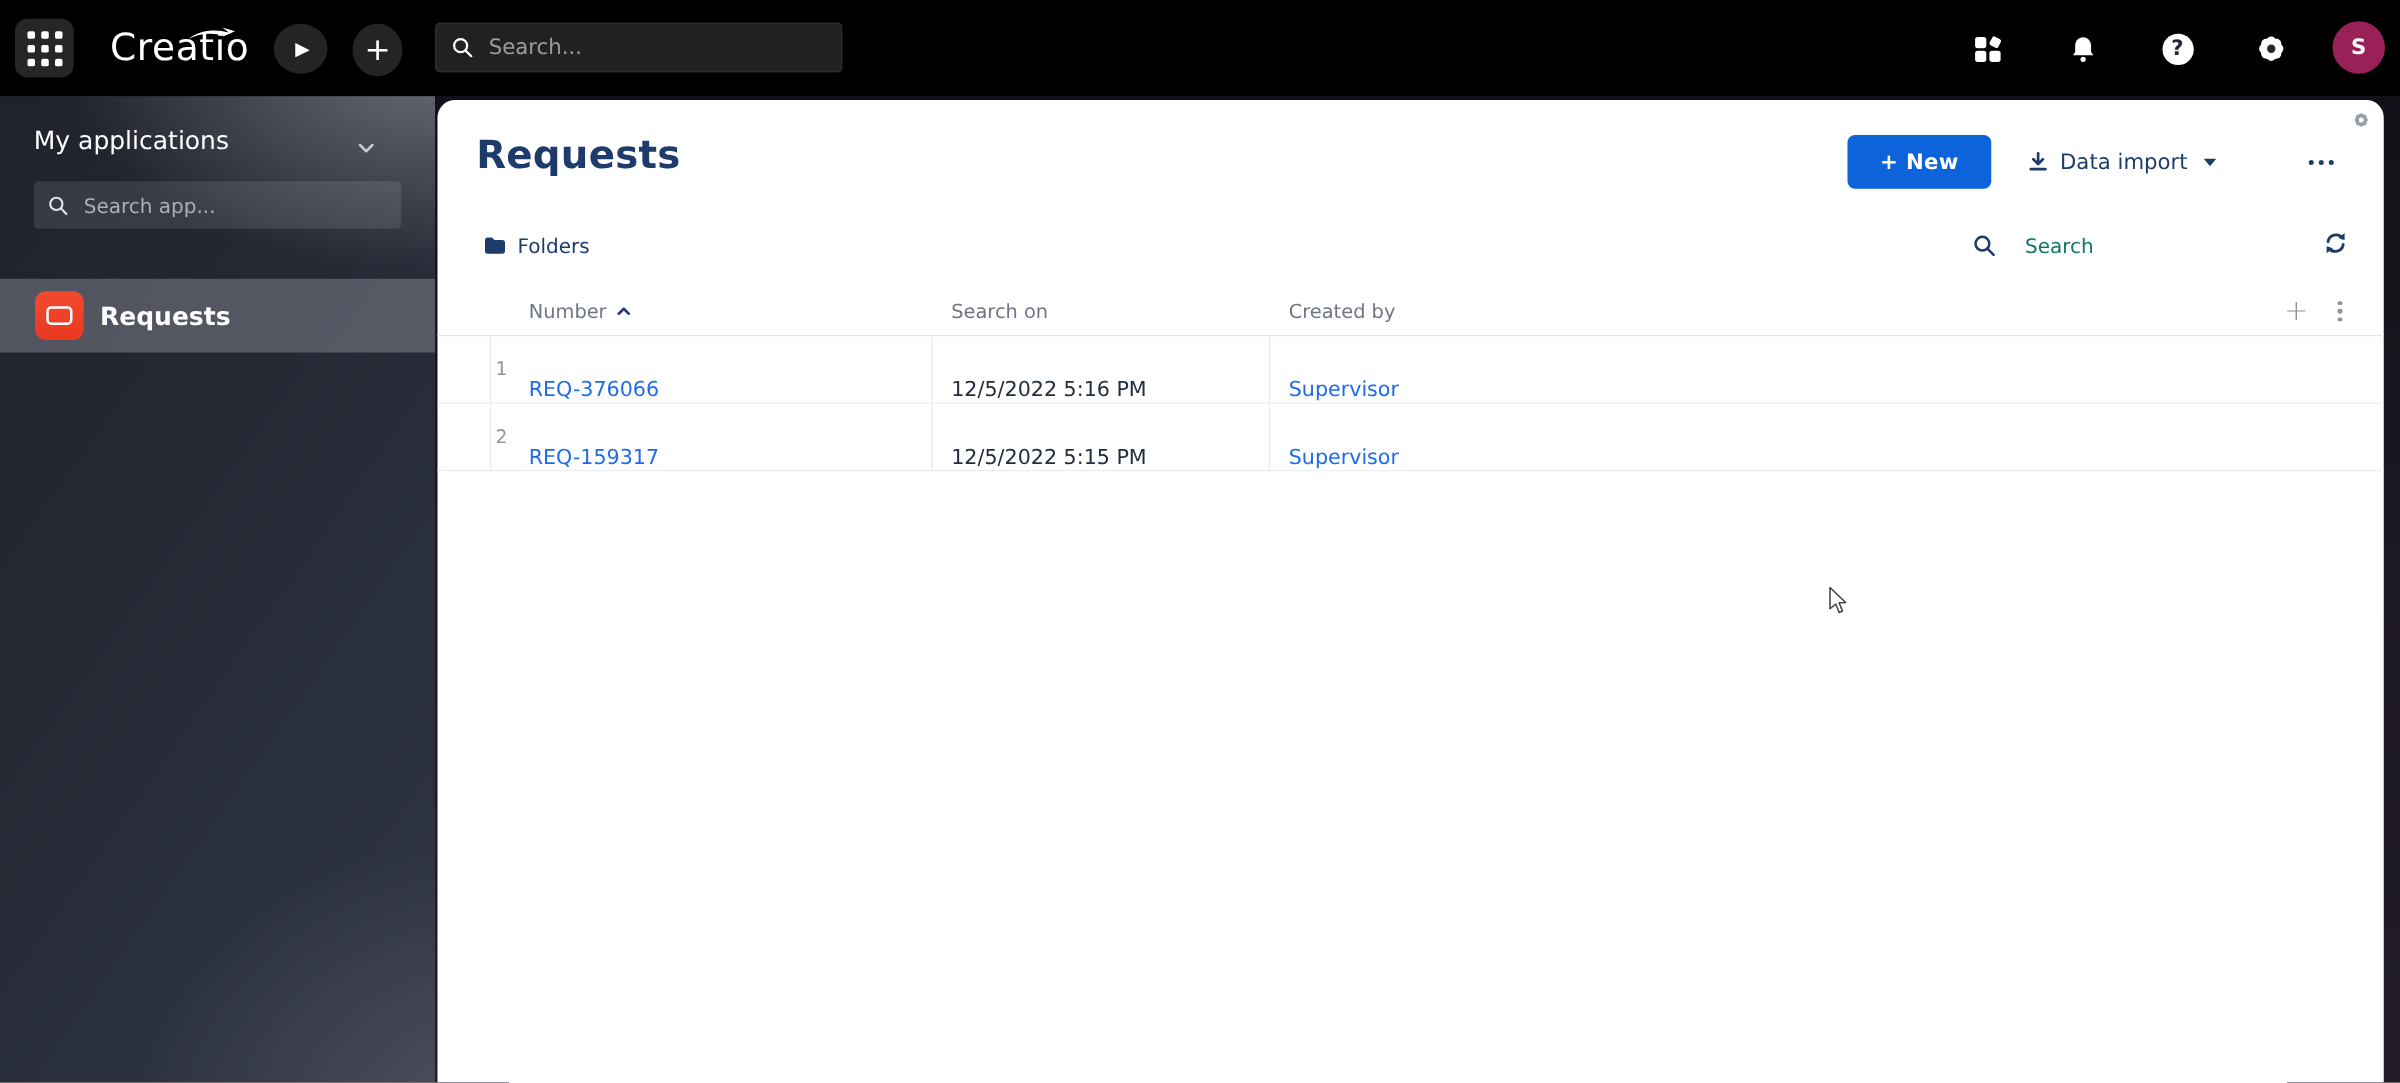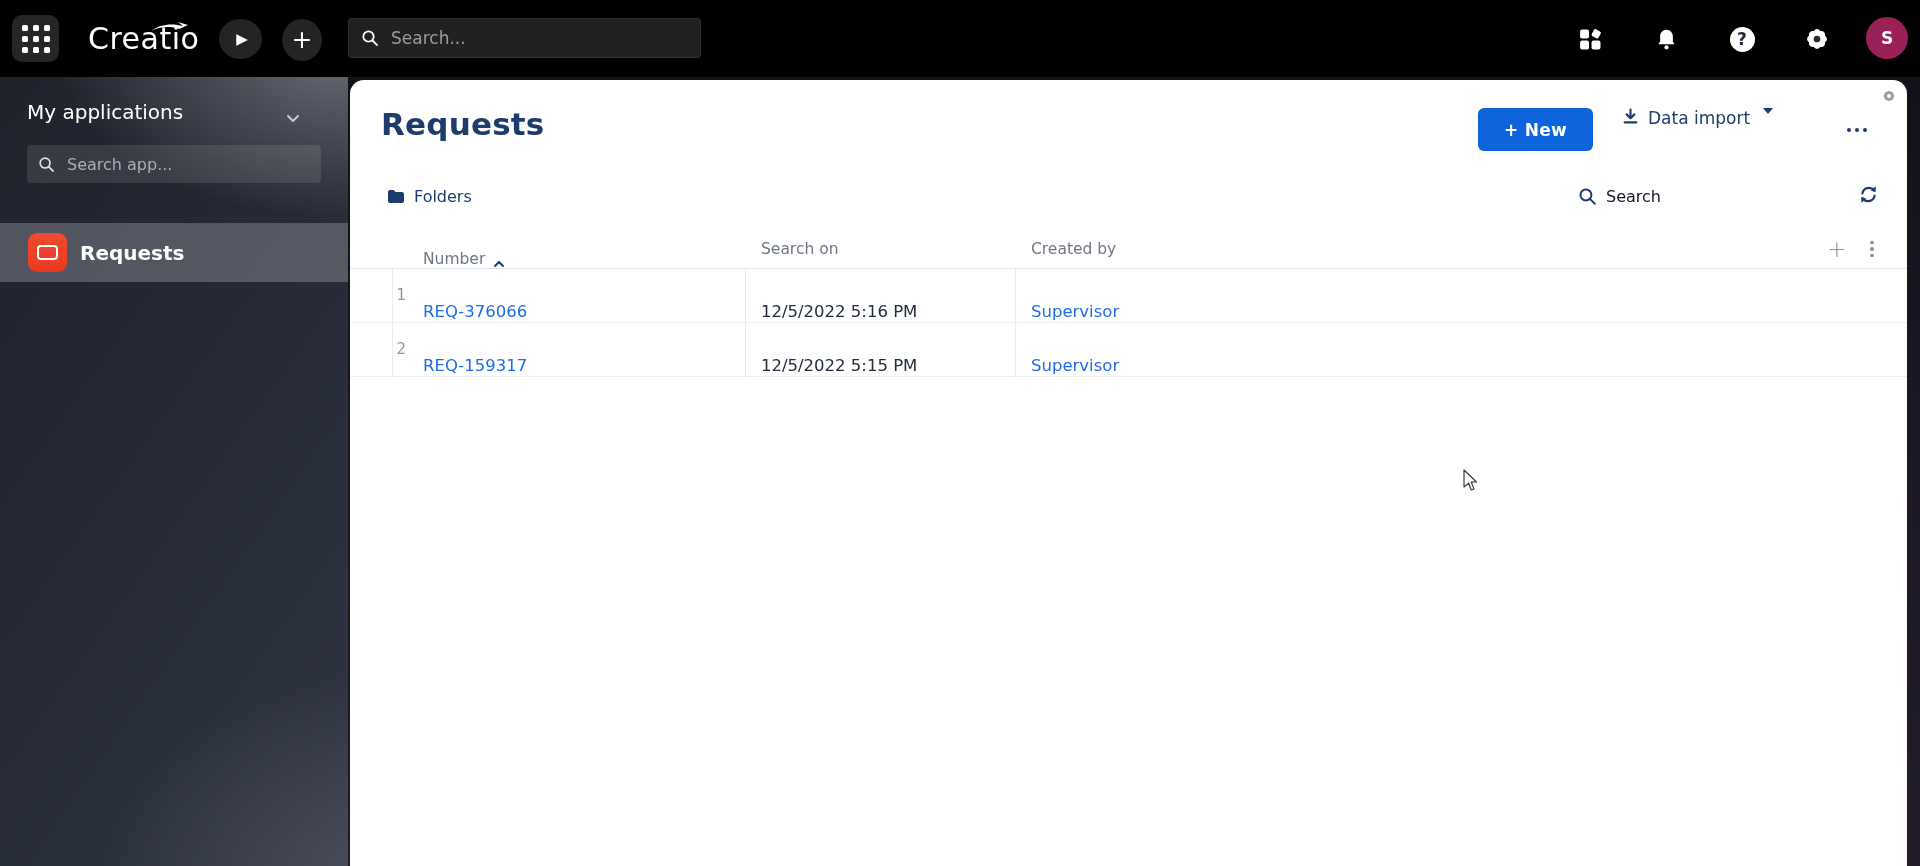--- a/index.html
+++ b/index.html
@@ -29,21 +29,21 @@
   }
   .logo svg{position:absolute;left:62px;top:21px;}
   .tb-circle{
     position:absolute;top:19px;width:40px;height:40px;border-radius:50%;
     background:rgba(255,255,255,0.14);display:flex;align-items:center;justify-content:center;
     color:#fff;cursor:pointer;
   }
   .play{left:219px;font-size:15px;padding-left:3px;}
   .plus{left:282px;font-size:25px;font-weight:400;padding-bottom:2px;}
   .tb-search{
-    position:absolute;left:348px;top:18px;width:353px;height:40px;border-radius:4px;
+    position:absolute;left:348px;top:18px;width:326px;height:40px;border-radius:4px;
     background:rgba(255,255,255,0.13);border:1px solid rgba(255,255,255,0.07);
     display:flex;align-items:center;box-sizing:border-box;padding:0 12px;
   }
   .tb-search input{
     background:transparent;border:none;outline:none;color:#fff;font-size:17px;width:230px;margin-left:10px;
     font-family:"DejaVu Sans","Liberation Sans",sans-serif;
   }
   .tb-search input::placeholder{color:rgba(255,255,255,0.55);}
   .tb-icon{
     position:absolute;top:25px;width:28px;height:28px;display:flex;align-items:center;justify-content:center;cursor:pointer;
@@ -101,44 +101,44 @@
   .page-title{
     position:absolute;left:31px;top:26px;font-size:31px;font-weight:bold;color:var(--navy-text,#1e3c6b);
     letter-spacing:.2px;
   }
   .btn-new{
     position:absolute;left:1128px;top:28px;width:115px;height:43px;border-radius:6px;
     background:var(--accent-blue,#0d63d9);color:#fff;font-size:17px;font-weight:600;
     display:flex;align-items:center;justify-content:center;cursor:pointer;letter-spacing:.3px;
   }
   .btn-import{
-    position:absolute;left:1272px;top:28px;height:43px;display:flex;align-items:flex-start;gap:9px;
+    position:absolute;left:1272px;top:28px;height:43px;display:flex;align-items:center;gap:9px;
     color:var(--navy-text,#1e3c6b);font-size:17px;font-weight:500;cursor:pointer;
   }
   .caret-down{width:0;height:0;border-left:5.5px solid transparent;border-right:5.5px solid transparent;border-top:6.5px solid var(--navy-text,#1e3c6b);margin-left:4px;}
   .btn-more{
     position:absolute;left:1490px;top:28px;width:34px;height:43px;display:flex;align-items:center;justify-content:center;gap:4px;cursor:pointer;
   }
   .btn-more b{width:4px;height:4px;border-radius:50%;background:var(--navy-text,#1e3c6b);}
   .folders{
     position:absolute;left:37px;top:102px;height:28px;display:flex;align-items:center;gap:9px;
     color:var(--navy-text,#1e3c6b);font-size:16px;font-weight:500;cursor:pointer;
   }
   .list-search{
-    position:absolute;left:1228px;top:102px;height:28px;display:flex;align-items:center;gap:9px;
-    font-size:16px;color:#0f172a;cursor:pointer;
+    position:absolute;left:1228px;top:102px;height:28px;display:flex;align-items:center;gap:23px;
+    font-size:16px;color:#0f766e;cursor:pointer;
   }
   .refresh{position:absolute;left:1508px;top:104px;cursor:pointer;}
   
   .thead{
     position:absolute;left:0;right:0;top:150px;height:38px;border-bottom:1px solid #e2e5e9;
     color:var(--header-gray,#6f7784);font-size:15.5px;
   }
   .th{position:absolute;top:0;height:38px;display:flex;align-items:center;gap:8px;cursor:pointer;}
-  .th-number{left:73px;align-items:flex-end;} .th-createdon{left:411px;} .th-createdby{left:681px;}
+  .th-number{left:73px;} .th-createdon{left:411px;} .th-createdby{left:681px;}
   .th-add{position:absolute;left:1472px;top:0;width:30px;height:38px;display:flex;align-items:center;justify-content:center;color:#8d949e;font-size:23px;font-weight:300;cursor:pointer;}
   .th-kebab{position:absolute;left:1512px;top:0;width:20px;height:38px;display:flex;flex-direction:column;align-items:center;justify-content:center;gap:3px;cursor:pointer;}
   .th-kebab b{width:3.5px;height:3.5px;border-radius:50%;background:#8d949e;}
   .trow{
     position:absolute;left:0;right:0;height:54px;border-bottom:1px solid #edeef1;
     font-size:16.5px;cursor:pointer;
   }
   .trow .idx{position:absolute;left:0;top:0;width:56px;height:54px;display:flex;align-items:center;justify-content:flex-end;color:#8f96a0;font-size:15px;}
   .cell{position:absolute;top:0;height:54px;display:flex;align-items:center;margin-top:16px;}
   .c-number{left:73px;} .c-createdon{left:411px;color:#222d3d;} .c-createdby{left:681px;}

